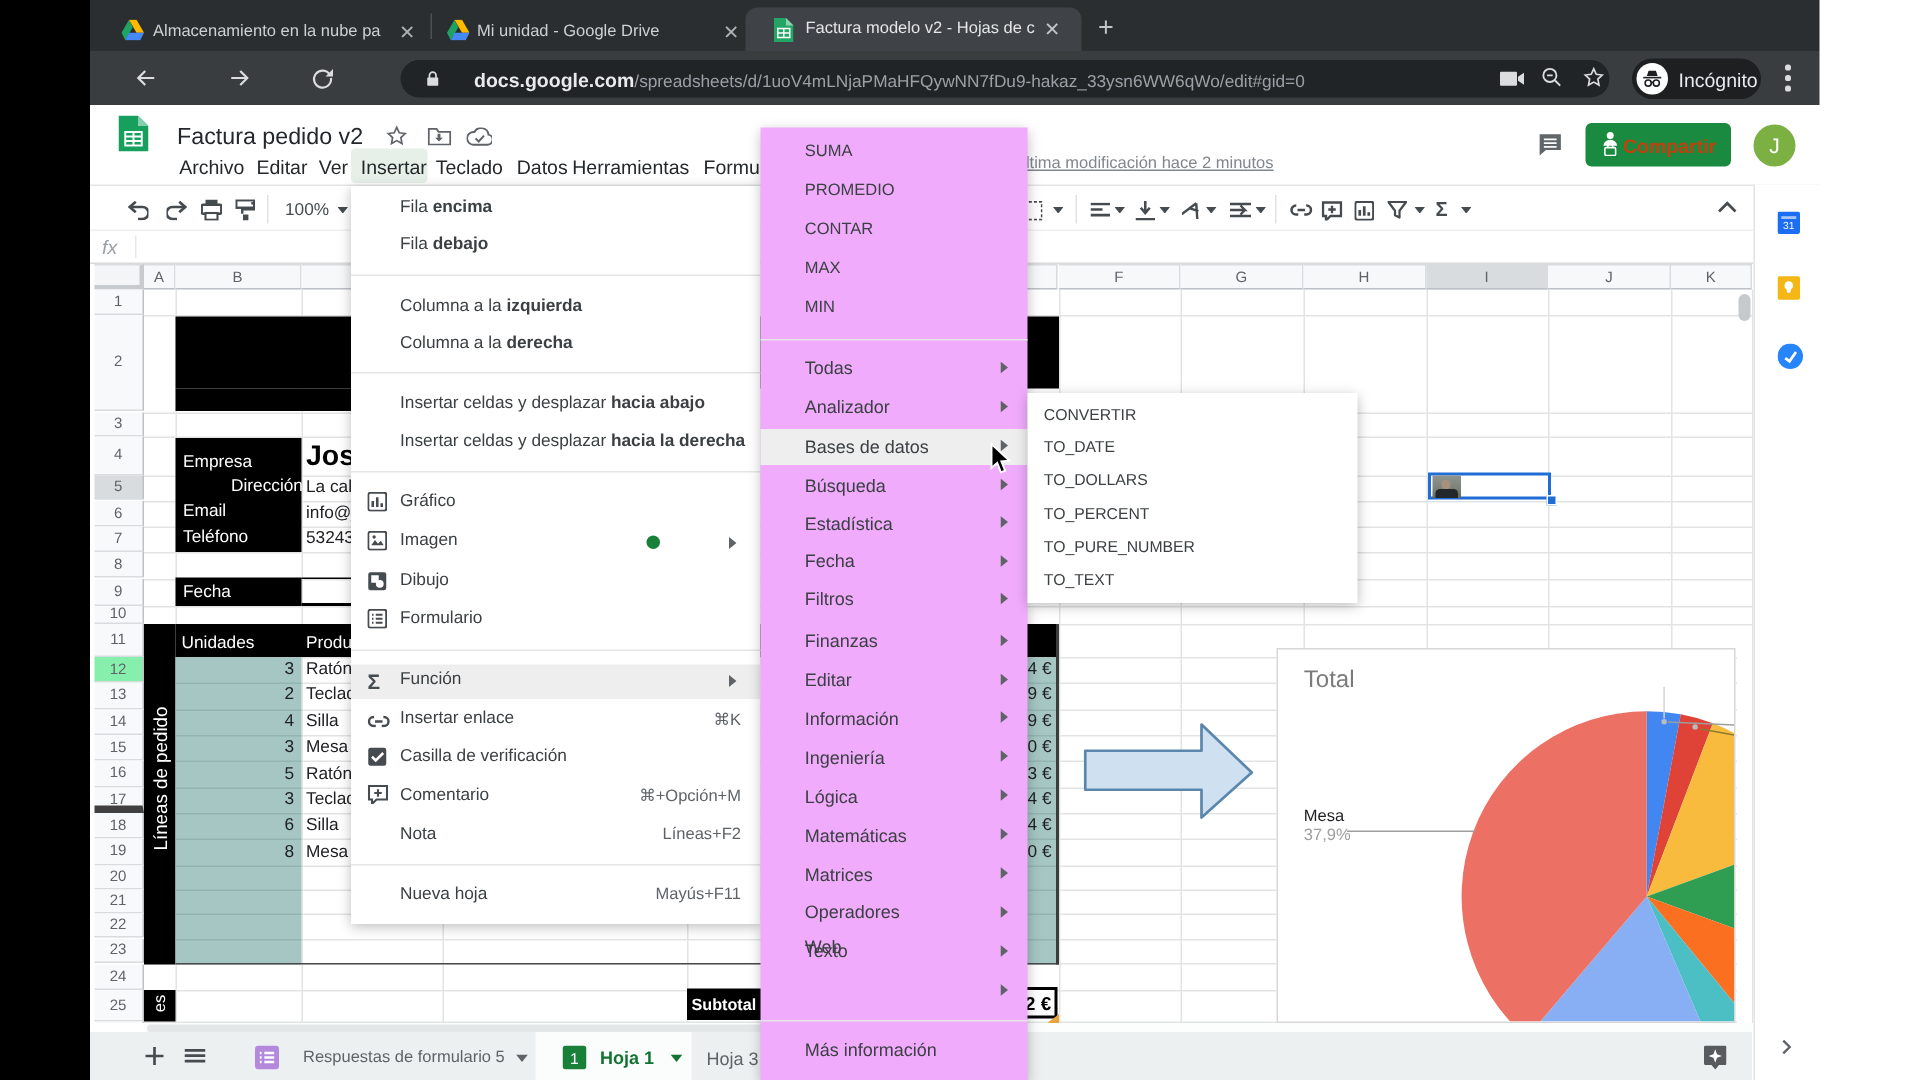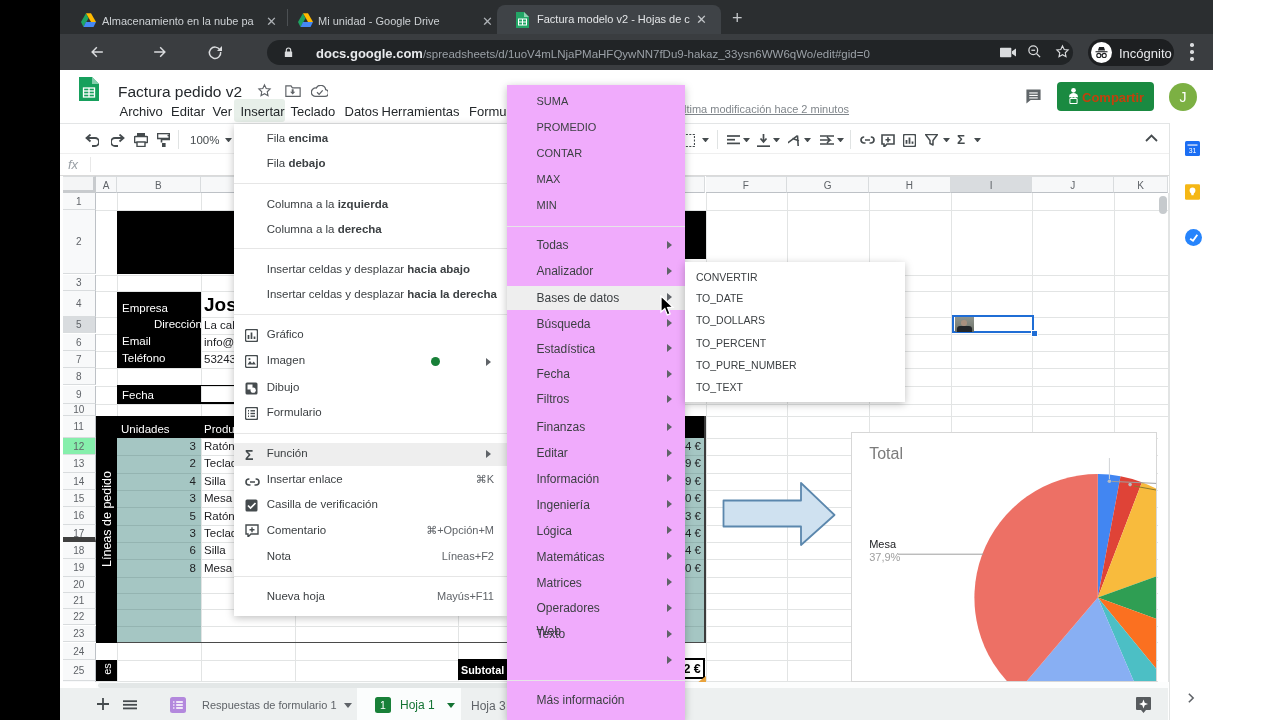--- a/index.html
+++ b/index.html
@@ -445,30 +445,30 @@
         <rect width="16" height="16" rx="2.5" fill="#b388dd"></rect>
         <g stroke="#fff" stroke-width="1.6">
           <line x1="3.2" y1="5" x2="4.4" y2="5"></line>
           <line x1="6.2" y1="5" x2="12.8" y2="5"></line>
           <line x1="3.2" y1="8" x2="4.4" y2="8"></line>
           <line x1="6.2" y1="8" x2="12.8" y2="8"></line>
           <line x1="3.2" y1="11" x2="4.4" y2="11"></line>
           <line x1="6.2" y1="11" x2="12.8" y2="11"></line>
         </g>
       </svg>
-<div class="abs" style="left:142.0px;top:698.5px;font-size:11px;color:#5f6368;white-space:nowrap;">Respuestas de formulario 1</div>
+<div class="abs" style="left:142.0px;top:698.5px;font-size:11px;color:#5f6368;white-space:nowrap;">Respuestas de formulario 5</div>
 <svg class="abs" style="left:284.0px;top:702.5px;" width="8" height="5">
         <path d="M0 0 h8 L4 5z" fill="#5f6368"></path>
       </svg>
 <div class="abs" style="left:297.0px;top:688px;width:104px;height:32px;background:#fbfdfd;"></div>
 <svg class="abs" style="left:315.0px;top:696.5px;" width="16" height="16" viewBox="0 0 16 16">
         <rect width="16" height="16" rx="2.5" fill="#188038"></rect>
         <text x="8" y="12" font-size="10.5" fill="#fff" text-anchor="middle" font-family="Liberation Sans">1</text>
       </svg>
-<div class="abs" style="left:340.0px;top:698px;font-size:12px;font-weight:normal;color:#137333;">Hoja 1</div>
+<div class="abs" style="left:340.0px;top:698px;font-size:12px;font-weight:bold;color:#137333;">Hoja 1</div>
 <svg class="abs" style="left:387.0px;top:702.5px;" width="8" height="5">
         <path d="M0 0 h8 L4 5z" fill="#137333"></path>
       </svg>
 <div class="abs" style="left:411.0px;top:698.5px;font-size:12px;color:#5f6368;">Hoja 3</div>
 <svg class="abs" style="left:1076.0px;top:697px;" width="15" height="16" viewBox="0 0 15 16">
         <path d="M1 0 h13 a1 1 0 0 1 1 1 v11 a1 1 0 0 1 -1 1 H10 l-2.5 3 -2.5-3 H1 a1 1 0 0 1 -1-1 V1 a1 1 0 0 1 1-1z" fill="#575b5e"></path>
         <path d="M7.5 2.5 l1.2 3.3 3.3 1.2 -3.3 1.2 -1.2 3.3 -1.2-3.3 -3.3-1.2 3.3-1.2z" fill="#fff"></path>
       </svg>
 
 <div class="abs" style="left:1108.5px;top:122.6px;width:44.5px;height:597.4px;background:#fff;border-left:1px solid #e2e4e4;"></div>

